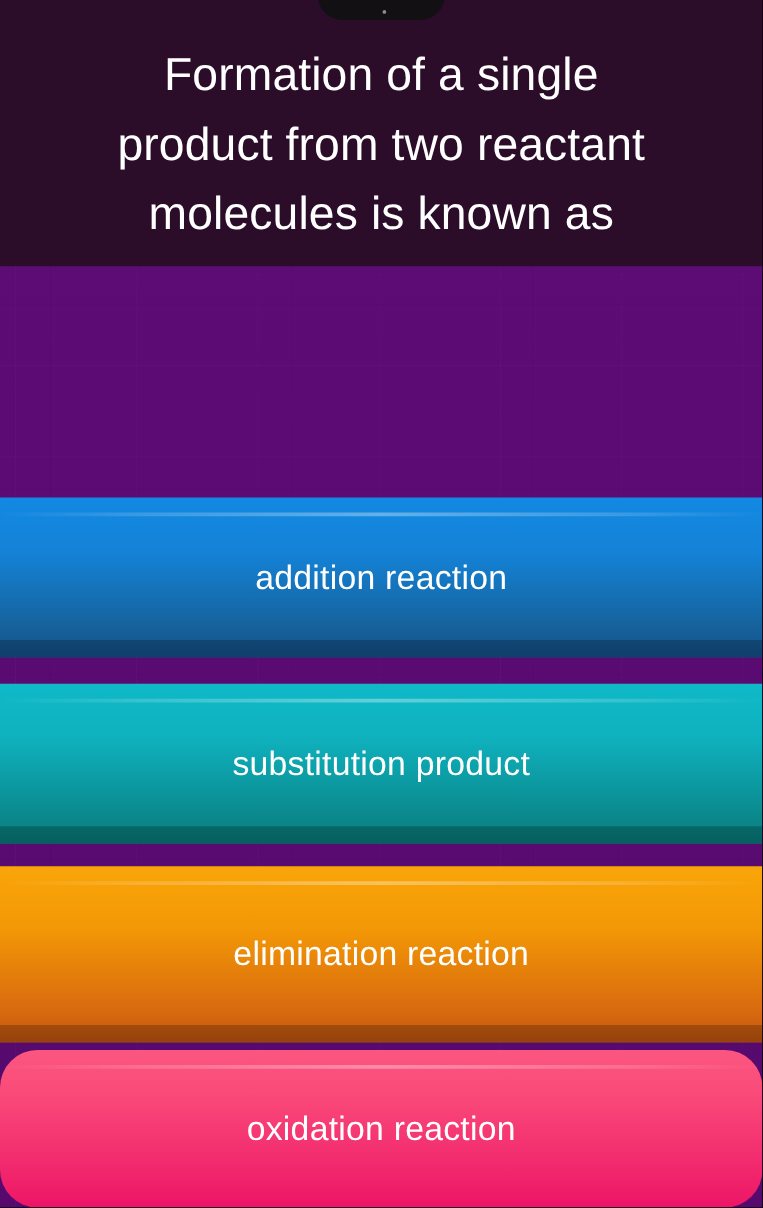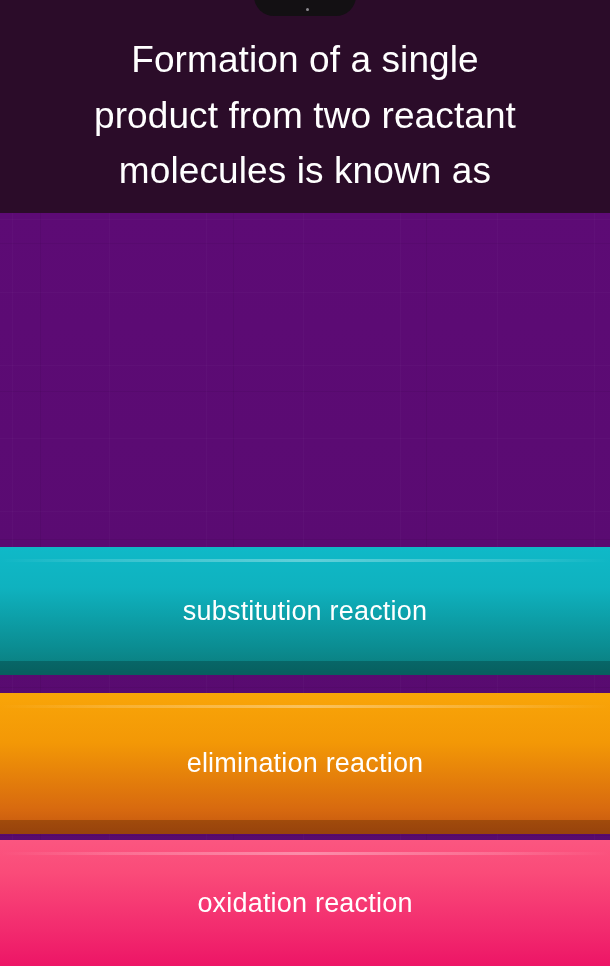--- a/index.html
+++ b/index.html
@@ -168,20 +168,21 @@
   }
   .opt-orange {
     top: 480px;
     height: 141px;
     background: linear-gradient(180deg, #f9a508 0%, #f39806 35%, #d86a0f 82%, #c25510 100%);
   }
   .opt-pink {
     top: 627px;
     height: 126px;
     background: linear-gradient(180deg, #fb5680 0%, #fa4b79 26%, #f22a6e 72%, #ed1566 100%);
+    border-radius: 30px;
   }
 </style>
 </head>
 <body>
 
 <div class="phone">
 
   <div class="header">
     <div class="notch">
       <div class="notch-dot"></div>
@@ -190,24 +191,29 @@
 product from two reactant
 molecules is known as</div>
   </div>
 
   <div class="body-area">
     <div class="tile-pattern"></div>
     <div class="tile-pattern2"></div>
 
     <div class="options">
 
+      <div class="option opt-blue">
+        <div class="gloss"></div>
+        <div class="label">addition reaction</div>
+        <div class="shade"></div>
+      </div>
 
       <div class="option opt-teal">
         <div class="gloss"></div>
-        <div class="label">substitution reaction</div>
+        <div class="label">substitution product</div>
         <div class="shade"></div>
       </div>
 
       <div class="option opt-orange">
         <div class="gloss"></div>
         <div class="label">elimination reaction</div>
         <div class="shade"></div>
       </div>
 
       <div class="option opt-pink">

